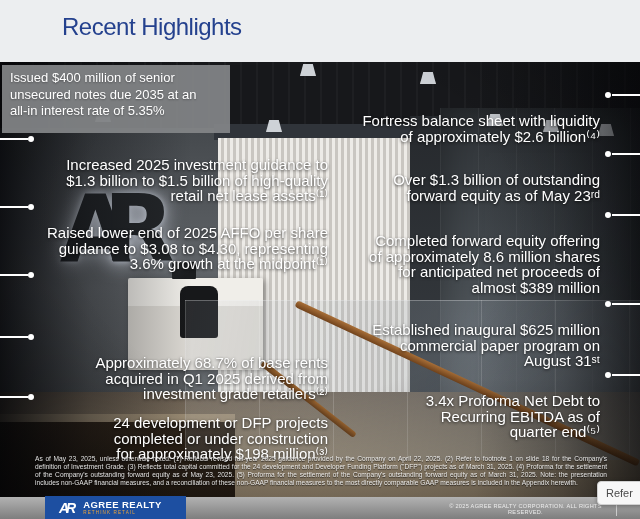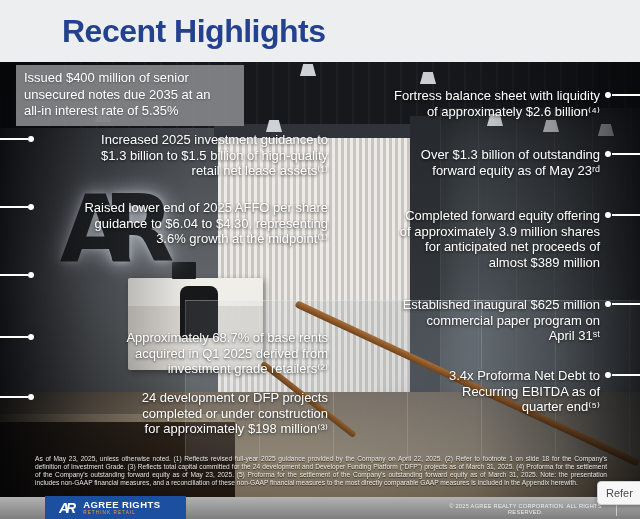--- a/index.html
+++ b/index.html
@@ -2,21 +2,21 @@
 <html><head>
 <meta charset="utf-8">
 <style>
   * { margin:0; padding:0; box-sizing:border-box; }
   html,body { width:640px; height:519px; }
   body { font-family:"Liberation Sans","DejaVu Sans",sans-serif; }
   #page { position:relative; width:640px; height:519px; overflow:hidden; background:#ECEEF0; }
 
   
   .header { position:absolute; left:0; top:0; width:640px; height:62px; background:#ECEEF0; }
-  .title { position:absolute; left:62px; top:13px; font-size:32px; font-weight:bold;
+  .title { position:absolute; left:62px; top:13px; font-size:24px; font-weight:normal;
            letter-spacing:-0.5px; color:#24418E; }
 
   
   .photo { position:absolute; left:0; top:62px; width:640px; height:435px; overflow:hidden; background:#141519; }
   .photo > div { position:absolute; }
   .ceiling { left:0; top:0; width:640px; height:100px;
              background:#17181B repeating-linear-gradient(90deg, rgba(255,255,255,0.03) 0 2px, transparent 2px 16px); }
   .wall-left { left:0; top:66px; width:218px; height:290px;
                background:linear-gradient(180deg,#45494D,#63676B 55%,#53575A); }
   .wall-center { left:218px; top:76px; width:228px; height:286px;
@@ -58,23 +58,23 @@
                     background:linear-gradient(180deg,#9A6530,#66401E);
                     transform:rotate(38deg); transform-origin:left center; }
   .shade-left { left:0; top:0; width:640px; height:435px;
                 background:linear-gradient(90deg, rgba(4,5,8,0.85), rgba(4,5,8,0.35) 14%, transparent 30%); }
   .shade-right { left:0; top:0; width:640px; height:435px;
                  background:linear-gradient(270deg, rgba(4,5,8,0.65), rgba(4,5,8,0.25) 12%, transparent 26%); }
   .vignette { left:0; top:0; width:640px; height:435px;
               background:radial-gradient(ellipse at 46% 38%, transparent 45%, rgba(0,0,0,0.38) 100%); }
 
   
-  .overlay-text { position:absolute; color:#FFFFFF; font-size:13px; line-height:15.5px;
-                  white-space:pre-line; text-shadow:0 1px 3px rgba(0,0,0,0.75); z-index:10; }
-  .highlight-box { position:absolute; left:16px; top:65px; width:228px; padding:5px 8px 6px 8px;
+  .overlay-text { position:absolute; color:#FFFFFF; font-size:15px; line-height:15.5px;
+                  white-space:pre-line; text-shadow:0 1px 3px rgba(0,0,0,0.75); z-index:10;margin-top:25px; }
+  .highlight-box { position:absolute; left:2px; top:65px; width:228px; padding:5px 8px 13px 8px;
                    background:rgba(131,133,136,0.93); color:#FFF; font-size:13px; line-height:16.5px;
                    white-space:pre-line; z-index:10; text-shadow:0 1px 2px rgba(0,0,0,0.35); }
   .lbullet { left:38px; width:290px; text-align:right; }
   .rbullet { right:40px; width:270px; text-align:right; }
   .connector { position:absolute; height:2px; background:#FFFFFF; z-index:9; }
   .dot { position:absolute; width:6px; height:6px; border-radius:50%; background:#FFFFFF; z-index:9; }
 
   
   .footnote { position:absolute; left:35px; top:455px; width:572px; z-index:11;
               font-size:6.6px; line-height:8.1px; color:rgba(255,255,255,0.88);
@@ -147,21 +147,21 @@
 
   <div class="connector" style="left:0;top:138px;width:28px;"></div>
   <div class="dot" style="left:28px;top:136px;"></div>
   <div class="overlay-text lbullet" style="top:132px;">Increased 2025 investment guidance to
 $1.3 billion to $1.5 billion of high-quality
 retail net lease assets⁽¹⁾</div>
 
   <div class="connector" style="left:0;top:206px;width:28px;"></div>
   <div class="dot" style="left:28px;top:204px;"></div>
   <div class="overlay-text lbullet" style="top:200px;">Raised lower end of 2025 AFFO per share
-guidance to $6.04 to $4.30, representing
+guidance to $3.08 to $4.30, representing
 3.6% growth at the midpoint⁽¹⁾</div>
 
   <div class="connector" style="left:0;top:274px;width:28px;"></div>
   <div class="dot" style="left:28px;top:272px;"></div>
 
   <div class="connector" style="left:0;top:336px;width:28px;"></div>
   <div class="dot" style="left:28px;top:334px;"></div>
   <div class="overlay-text lbullet" style="top:330px;">Approximately 68.7% of base rents
 acquired in Q1 2025 derived from
 investment grade retailers⁽²⁾</div>
@@ -178,43 +178,43 @@
 of approximately $2.6 billion⁽⁴⁾</div>
 
   <div class="connector" style="right:0;top:153px;width:28px;"></div>
   <div class="dot" style="right:29px;top:151px;"></div>
   <div class="overlay-text rbullet" style="top:147px;text-align:right;">Over $1.3 billion of outstanding
 forward equity as of May 23ʳᵈ</div>
 
   <div class="connector" style="right:0;top:214px;width:28px;"></div>
   <div class="dot" style="right:29px;top:212px;"></div>
   <div class="overlay-text rbullet" style="top:208px;">Completed forward equity offering
-of approximately 3.9 million shares
+of approximately 8.6 million shares
 for anticipated net proceeds of
 almost $389 million</div>
 
   <div class="connector" style="right:0;top:303px;width:28px;"></div>
   <div class="dot" style="right:29px;top:301px;"></div>
   <div class="overlay-text rbullet" style="top:297px;">Established inaugural $625 million
 commercial paper program on
-April 31ˢᵗ</div>
+August 31ˢᵗ</div>
 
   <div class="connector" style="right:0;top:374px;width:28px;"></div>
   <div class="dot" style="right:29px;top:372px;"></div>
   <div class="overlay-text rbullet" style="top:368px;">3.4x Proforma Net Debt to
 Recurring EBITDA as of
 quarter end⁽⁵⁾</div>
 
   <div class="footnote">As of May 23, 2025, unless otherwise noted. (1) Reflects revised full-year 2025 guidance provided by the Company on April 22, 2025. (2) Refer to footnote 1 on slide 18 for the Company's definition of Investment Grade. (3) Reflects total capital committed for the 24 development and Developer Funding Platform ("DFP") projects as of March 31, 2025. (4) Proforma for the settlement of the Company's outstanding forward equity as of May 23, 2025. (5) Proforma for the settlement of the Company's outstanding forward equity as of March 31, 2025. Note: the presentation includes non-GAAP financial measures, and a reconciliation of these non-GAAP financial measures to the most directly comparable GAAP measures is included in the Appendix herewith.</div>
 
   <div class="footer-bar"></div>
   <div class="footer-logo">
     <span class="monogram">AR</span>
     <span class="logo-words">
-      <span class="logo-name">AGREE RIGHTS</span>
+      <span class="logo-name">AGREE REALTY</span>
       <span class="logo-tagline">RETHINK RETAIL</span>
     </span>
   </div>
   <div class="copyright">© 2025 AGREE REALTY CORPORATION. ALL RIGHTS RESERVED.</div>
   <div class="footer-divider"></div>
 
   <div class="tooltip">
     <span>Refer</span>
   </div>
 

